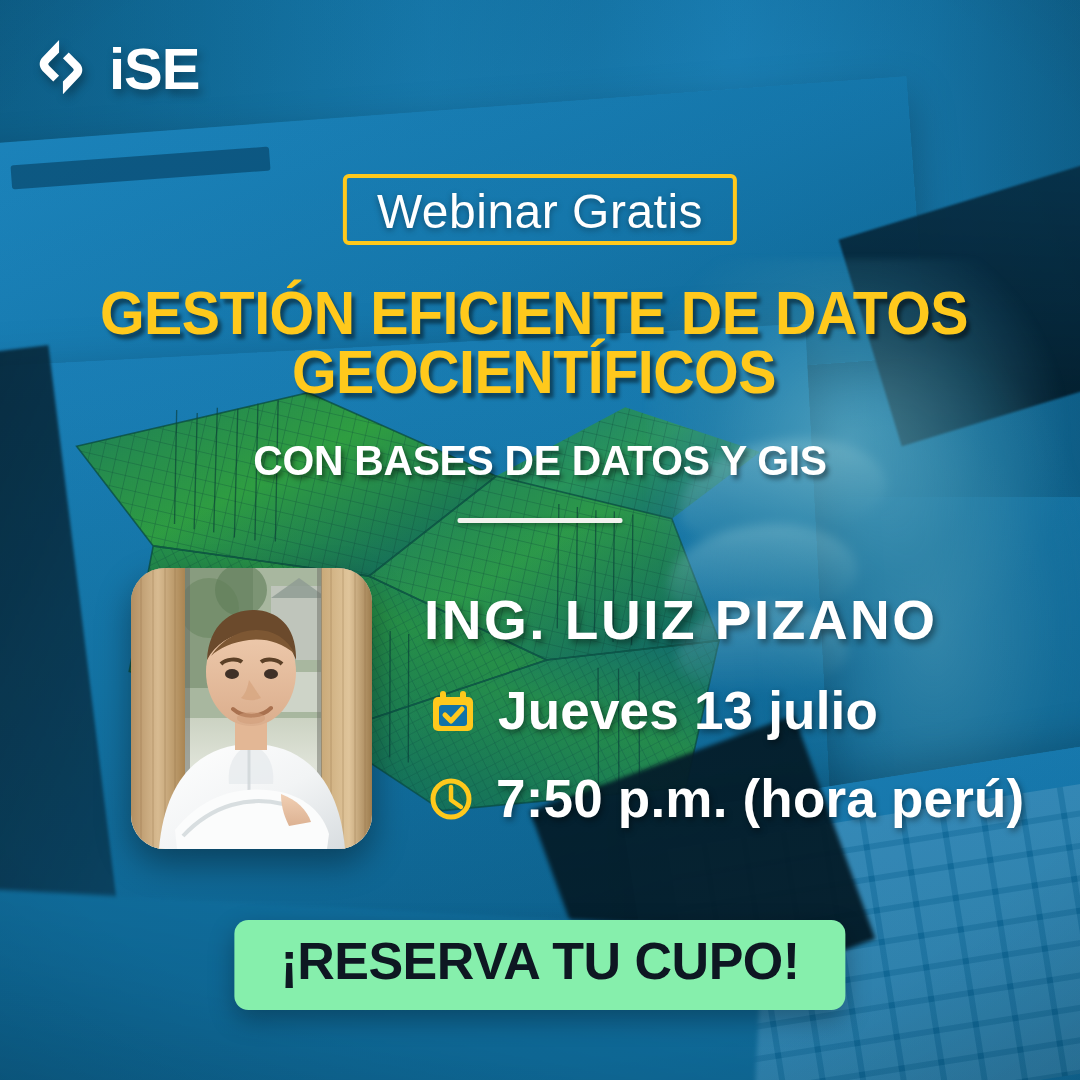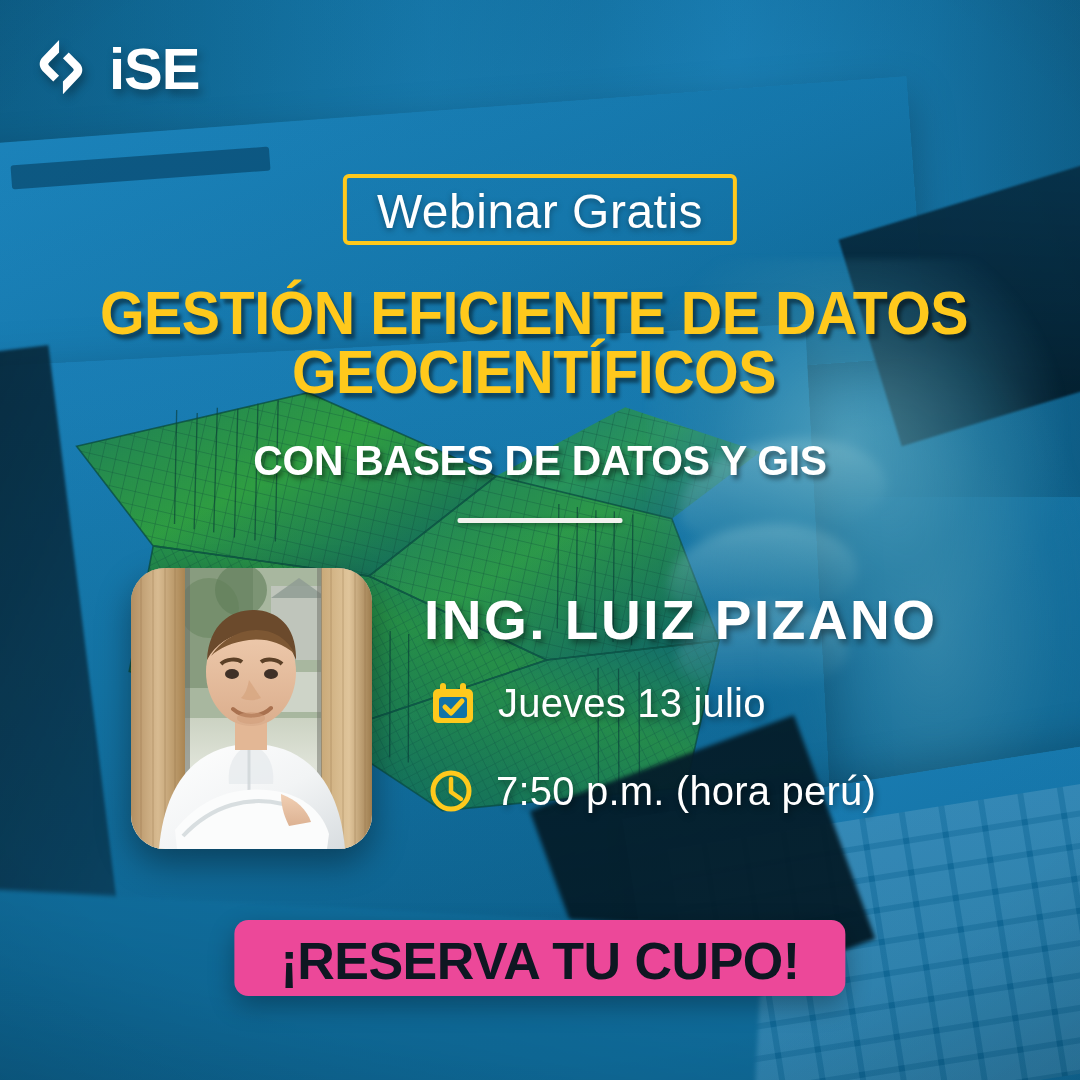--- a/index.html
+++ b/index.html
@@ -259,34 +259,34 @@
     position: absolute;
     display: flex;
     align-items: center;
     gap: 22px;
   }
   .info-row.date { left: 430px; top: 680px; }
   .info-row.time { left: 428px; top: 768px; }
   .info-icon { flex: 0 0 auto; display: block; }
   .info-text {
     color: #ffffff;
-    font-size: 40px;
-    font-weight: normal;
+    font-size: 53px;
+    font-weight: bold;
     letter-spacing: .2px;
     white-space: nowrap;
     text-shadow: 2px 3px 6px rgba(0,0,0,.42);
   }
 
   .cta {
     position: absolute;
     left: 50%; top: 920px;
     transform: translateX(-50%);
-    background: #ec4899;
+    background: #86efac;
     border-radius: 14px;
-    padding: 15px 46px 9px;
+    padding: 15px 46px 23px;
     box-shadow: 0 10px 26px rgba(0,0,0,.30);
     border: none;
     cursor: pointer;
   }
   .cta-text {
     color: #0e1722;
     font-size: 52px;
     font-weight: bold;
     letter-spacing: -.5px;
     line-height: 1;

